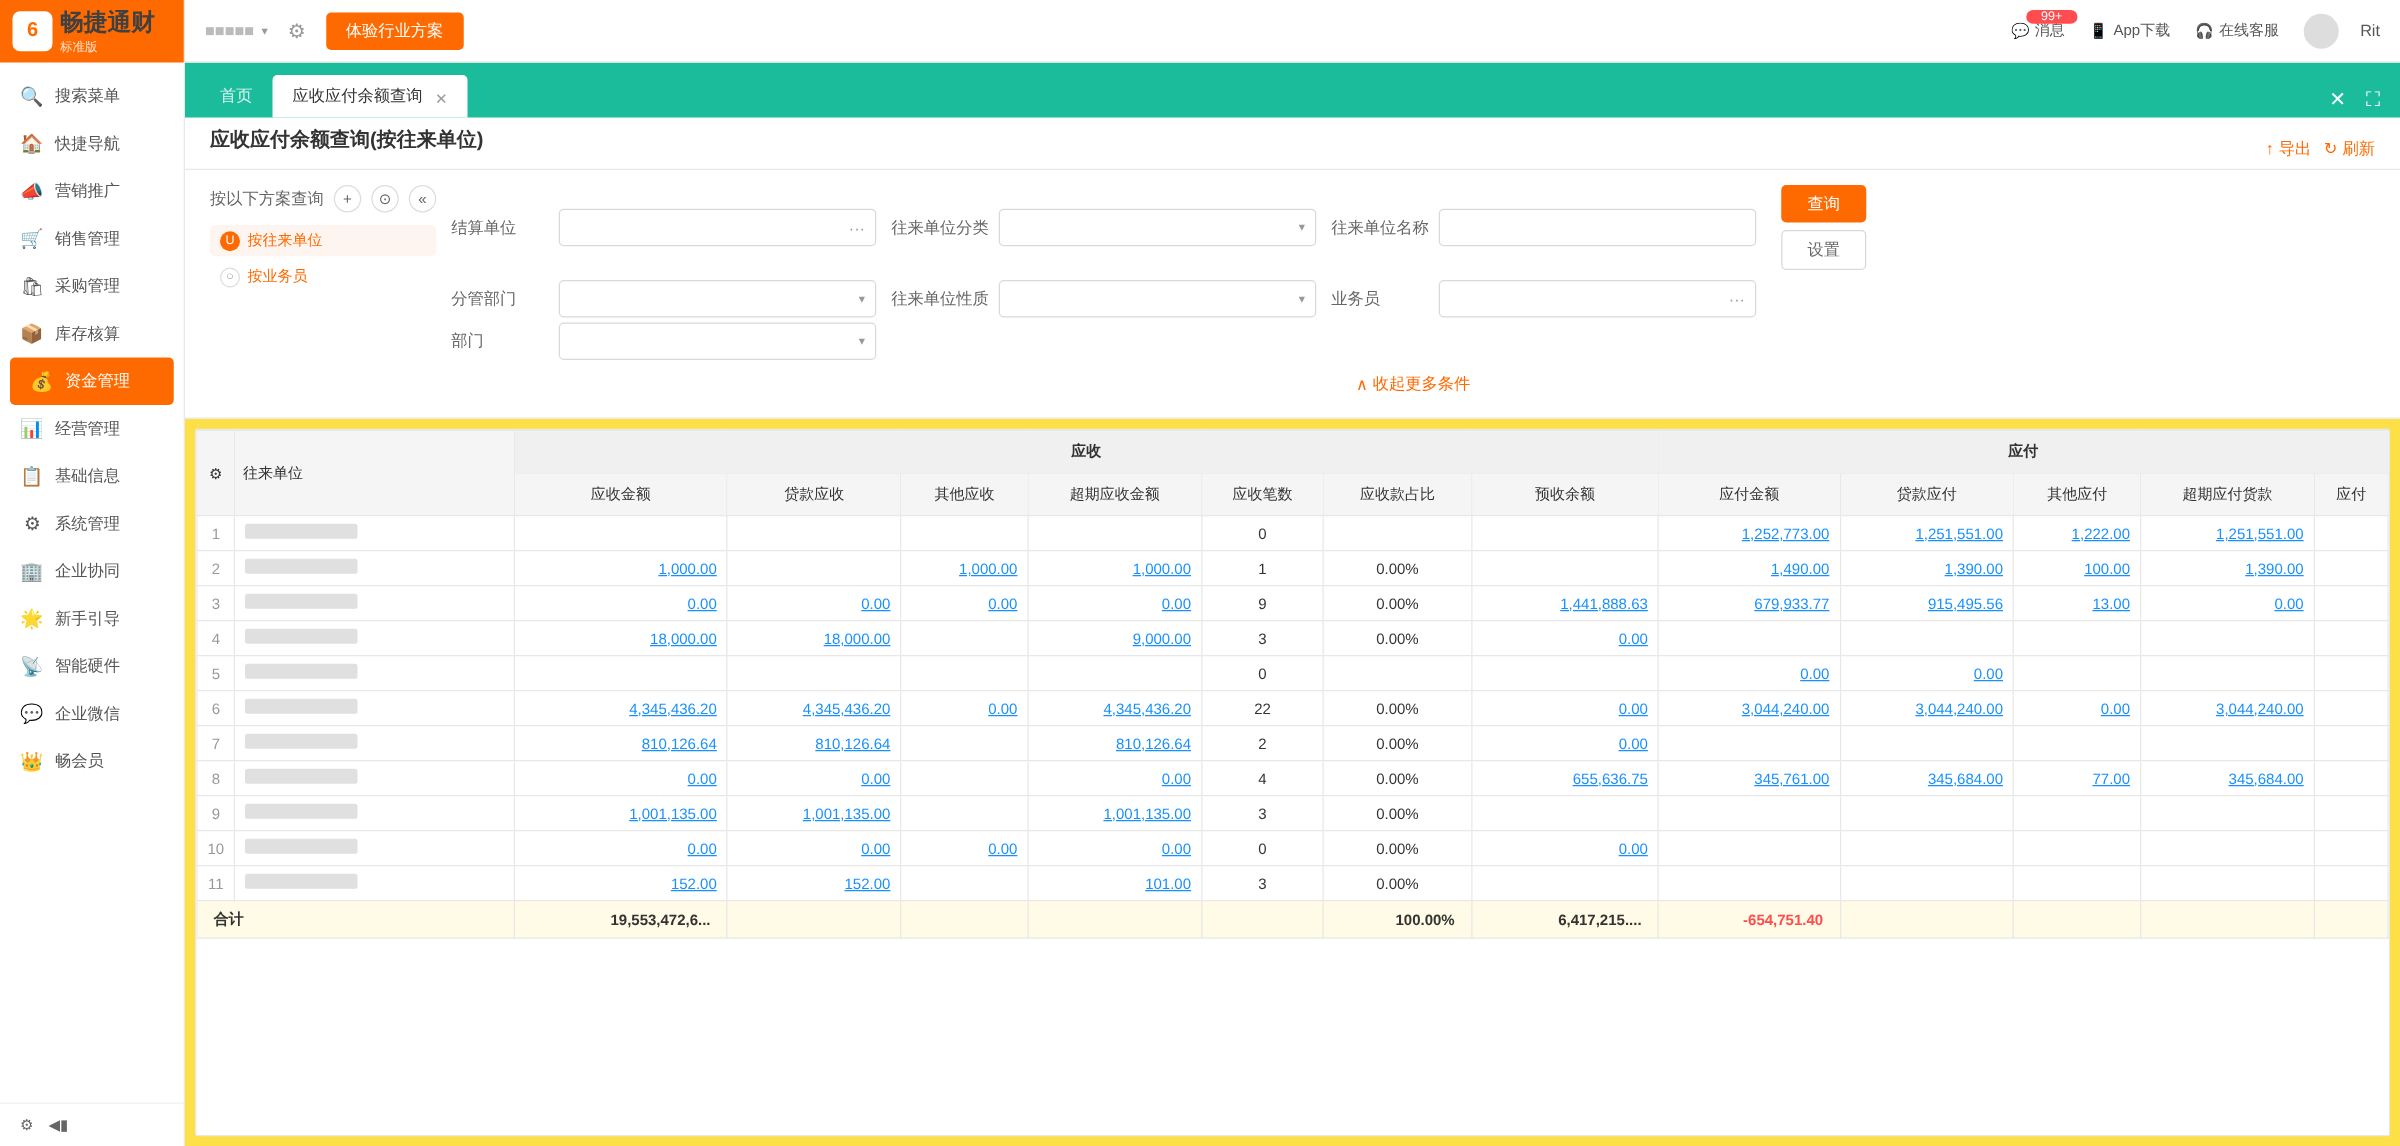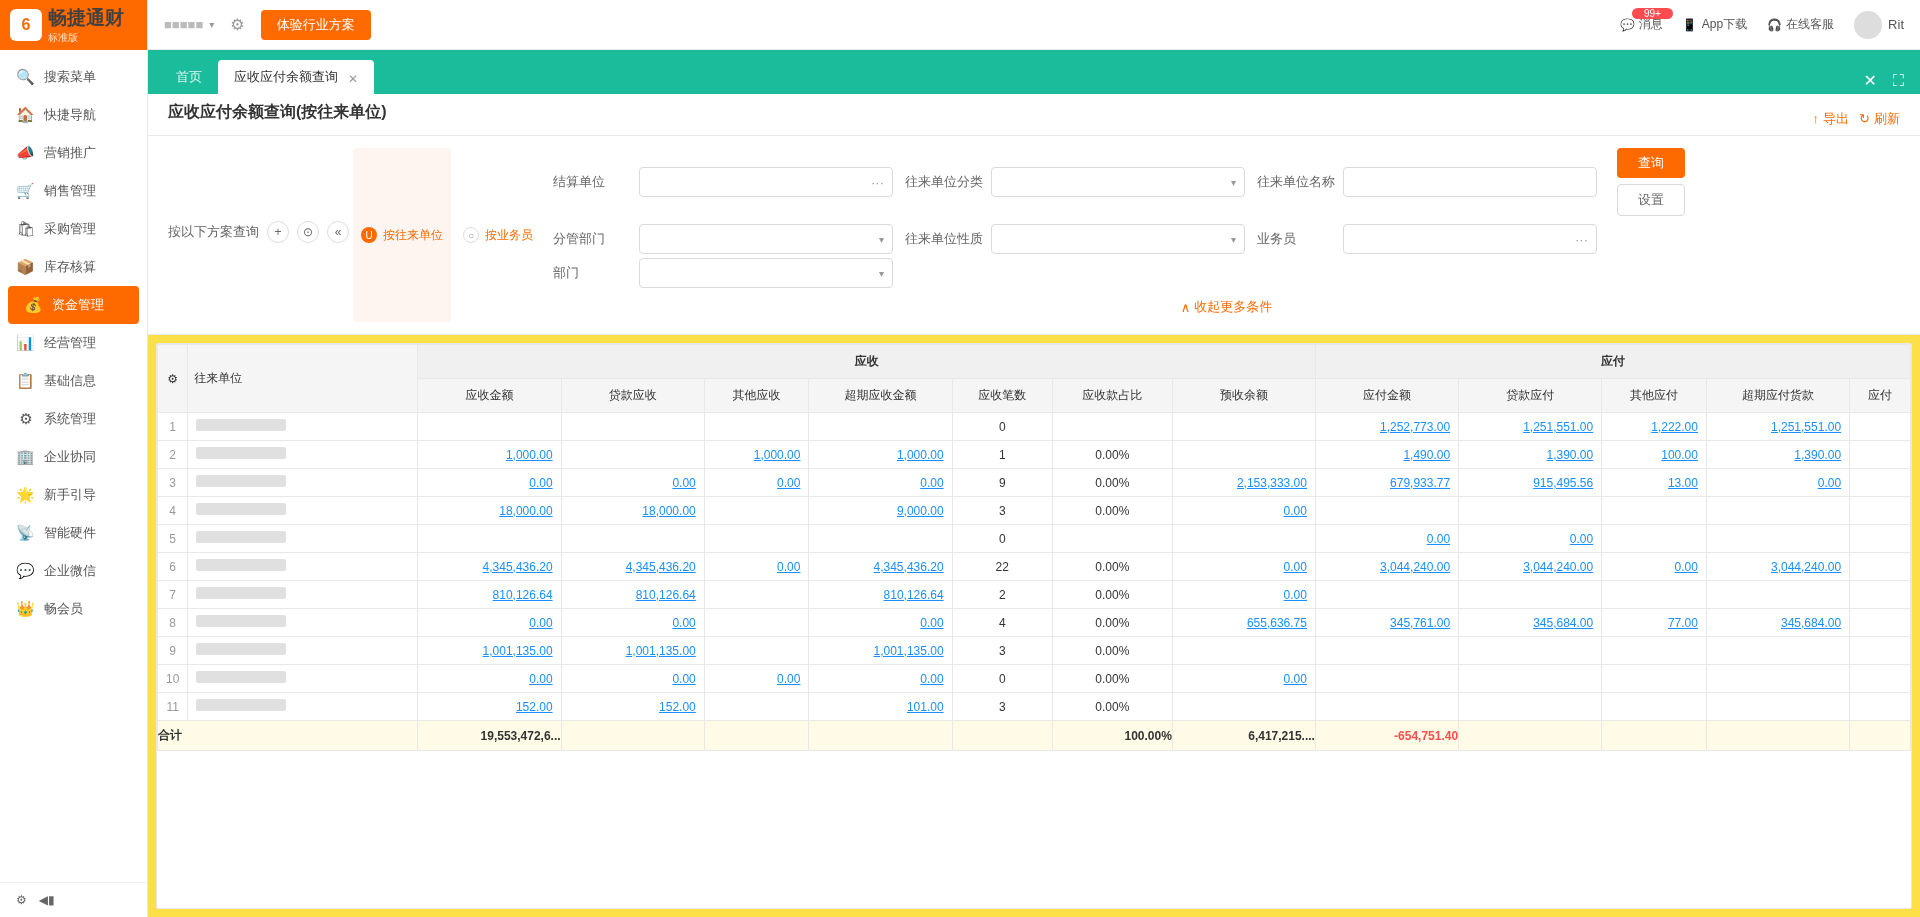--- a/index.html
+++ b/index.html
@@ -91,21 +91,21 @@
       width: 340px;
     }
     .filter-field-label { color: #666; font-size: 13px; width: 80px; flex-shrink: 0; }
     .filter-input {
       flex: 1; height: 30px; border: 1px solid #d9d9d9; border-radius: 4px;
       padding: 0 8px; font-size: 13px; color: #333; display: flex; align-items: center; justify-content: space-between; cursor: pointer;
     }
     .filter-dots { color: #999; }
     .filter-arrow { color: #999; font-size: 10px; }
     .filter-scheme {
-      display: flex; flex-direction: row; gap: 4px; margin-right: 12px; min-width: 110px;
+      display: flex; flex-direction: column; gap: 4px; margin-right: 12px; min-width: 110px;
     }
     .scheme-item {
       display: flex; align-items: center; gap: 6px; padding: 4px 8px; border-radius: 4px; cursor: pointer; color: #ff6a00;
     }
     .scheme-item.active { background: #fff5f0; }
     .scheme-icon { width: 16px; height: 16px; background: #ff6a00; border-radius: 50%; display: flex; align-items: center; justify-content: center; color: #fff; font-size: 10px; }
     .collapse-more {
       text-align: center; padding: 6px; color: #ff6a00; cursor: pointer; font-size: 13px;
       display: flex; align-items: center; justify-content: center; gap: 4px;
     }
@@ -132,21 +132,21 @@
     }
     thead th.group-header { background: #f0f0f0; font-weight: bold; }
     tbody td {
       border: 1px solid #e8e8e8; padding: 6px 8px; text-align: right;
       white-space: nowrap; color: #333;
     }
     tbody td.text-left { text-align: left; }
     tbody td.center { text-align: center; }
     tbody td a { color: #1890ff; text-decoration: underline; cursor: pointer; }
     tfoot td {
-      background: #fffbe6; border: 1px solid #e8e8e8; padding: 6px 0;
+      background: #fffbe6; border: 1px solid #e8e8e8; padding: 6px 13px;
       text-align: right; font-weight: bold; white-space: nowrap;
     }
     tfoot td.text-left { text-align: left; }
     .row-num { color: #999; text-align: center; }
 
     
     .table-area::-webkit-scrollbar { width: 8px; height: 8px; }
     .table-area::-webkit-scrollbar-track { background: #f1f1f1; }
     .table-area::-webkit-scrollbar-thumb { background: #c1c1c1; border-radius: 4px; }
   </style>
@@ -243,21 +243,21 @@
       <span class="badge">99+</span>
     </div>
     <div class="topbar-app">
       <span>📱</span>
       <span>App下载</span>
     </div>
     <div class="topbar-service">
       <span>🎧</span>
       <span>在线客服</span>
     </div>
-    <div style="display:flex;align-items:center;gap:6px;text-align:center;">
+    <div style="display:flex;align-items:center;gap:17px;text-align:center;">
       <div class="topbar-avatar"></div>
       <span style="color:#555;font-size:13px;">Rit</span>
     </div>
   </div>
 </div>
 
 <div class="tabbar">
   <div class="tab inactive">
     <span>首页</span>
   </div>
@@ -436,21 +436,21 @@
           </tr>
           <tr>
             <td class="row-num center">3</td>
             <td class="text-left"><span style="display:inline-block;width:90px;height:12px;background:#e0e0e0;border-radius:2px;"></span></td>
             <td><a>0.00</a></td>
             <td><a>0.00</a></td>
             <td><a>0.00</a></td>
             <td><a>0.00</a></td>
             <td style="text-align: center;">9</td>
             <td style="text-align: center;">0.00%</td>
-            <td><a>2,153,333.00</a></td>
+            <td><a>1,441,888.63</a></td>
             <td><a>679,933.77</a></td>
             <td><a>915,495.56</a></td>
             <td><a>13.00</a></td>
             <td><a>0.00</a></td>
             <td></td>
           </tr>
           <tr>
             <td class="row-num center">4</td>
             <td class="text-left"><span style="display:inline-block;width:90px;height:12px;background:#e0e0e0;border-radius:2px;"></span></td>
             <td><a>18,000.00</a></td>

